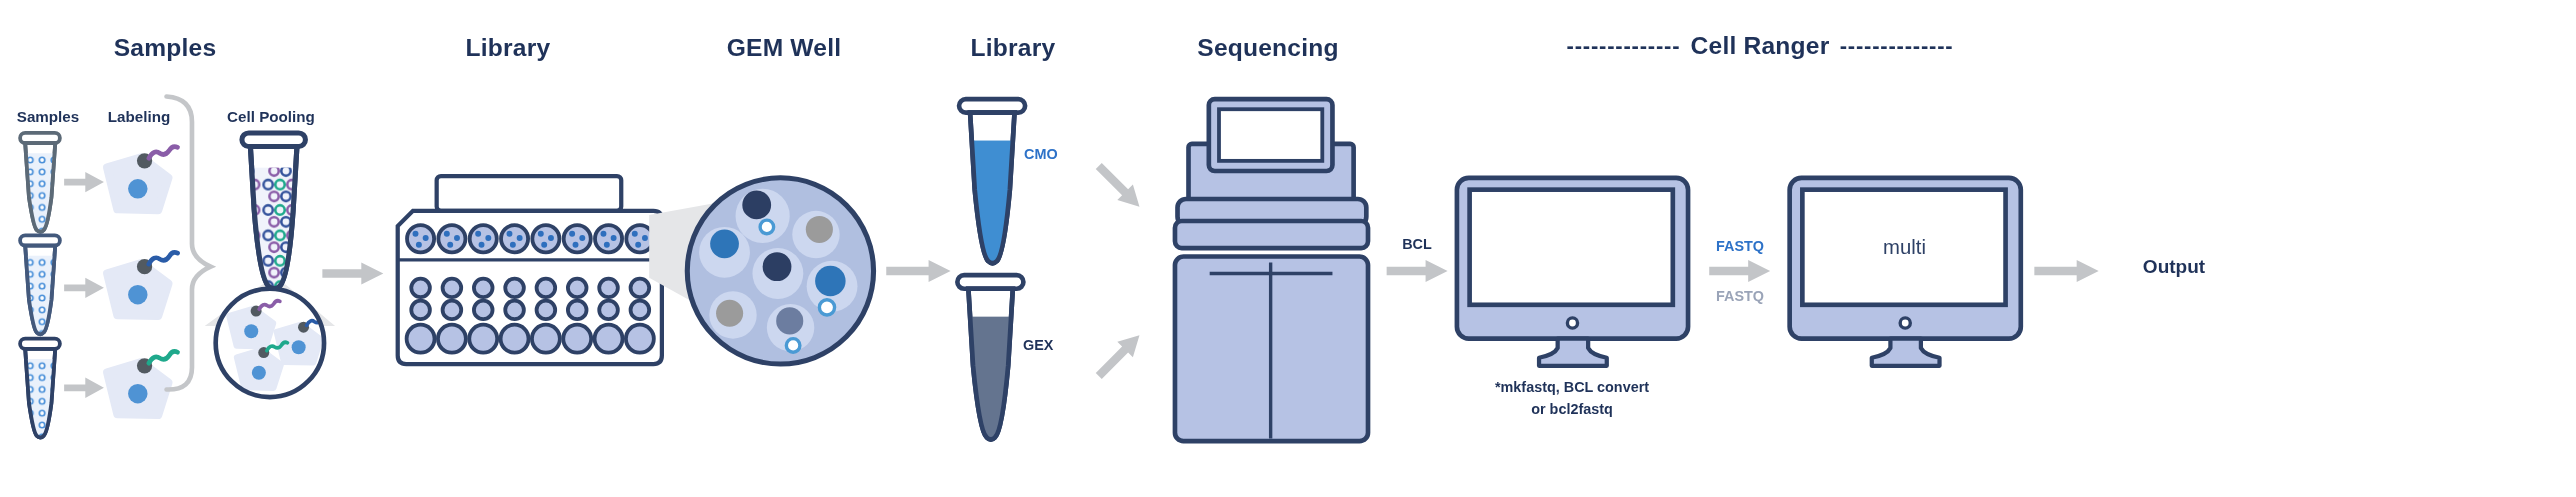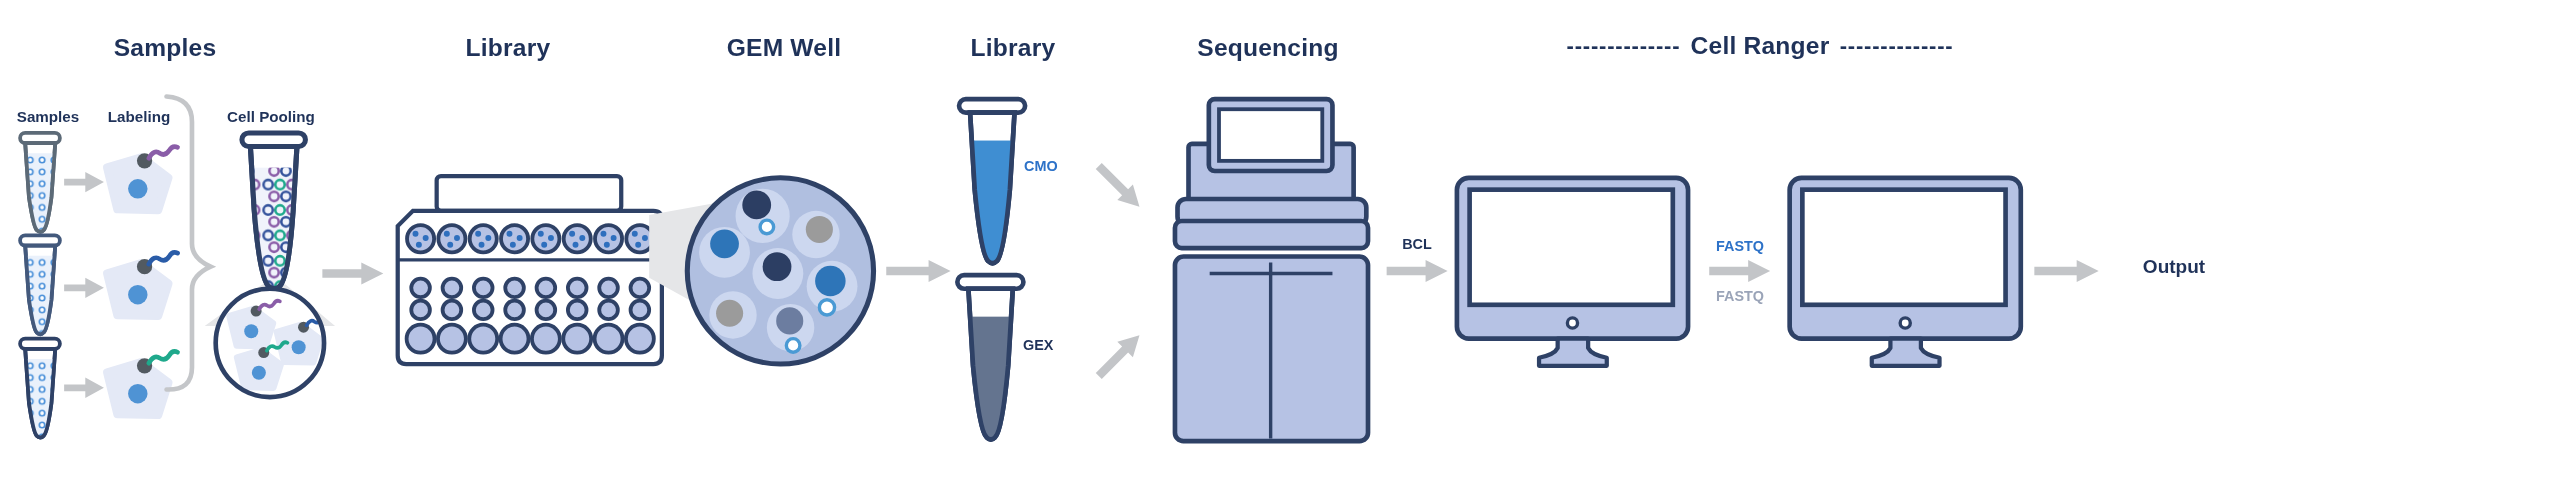--- a/index.html
+++ b/index.html
@@ -321,25 +321,32 @@
   <div class="cr-header" style="left:1760px;top:32px;transform:translateX(-50%);">
     <span class="cr-dashes">--------------</span>
     <span class="t-title">Cell Ranger</span>
     <span class="cr-dashes">--------------</span>
   </div>
 
   <div class="txt t-sub center" style="left:40px;top:108px;margin-left:8px;">Samples</div>
   <div class="txt t-sub center" style="left:139px;top:108px;">Labeling</div>
   <div class="txt t-sub center" style="left:271px;top:108px;">Cell Pooling</div>
 
-  <div class="txt t-small blue" style="left:1024px;top:158px;">CMO</div>
+  <div class="txt t-small blue" style="left:1024px;top:146px;">CMO</div>
   <div class="txt t-small" style="left:1023px;top:337px;text-align:center;">GEX</div>
 
   <div class="txt t-small center" style="left:1417px;top:236px;">BCL</div>
   <div class="txt t-small blue center" style="left:1740px;top:238px;">FASTQ</div>
   <div class="txt t-small gray center" style="left:1740px;top:288px;">FASTQ</div>
 
-
+  <div class="screen-text" style="left:1803px;top:190px;width:203px;height:115px;">
+    <span>multi</span>
+  </div>
+
+  <div class="footnote" style="left:1572px;top:376px;">
+    <div>*mkfastq, BCL convert</div>
+    <div>or bcl2fastq</div>
+  </div>
 
   <div class="txt t-output center" style="left:2174px;top:256px;">Output</div>
 
 </div>
 
 
 </body></html>

